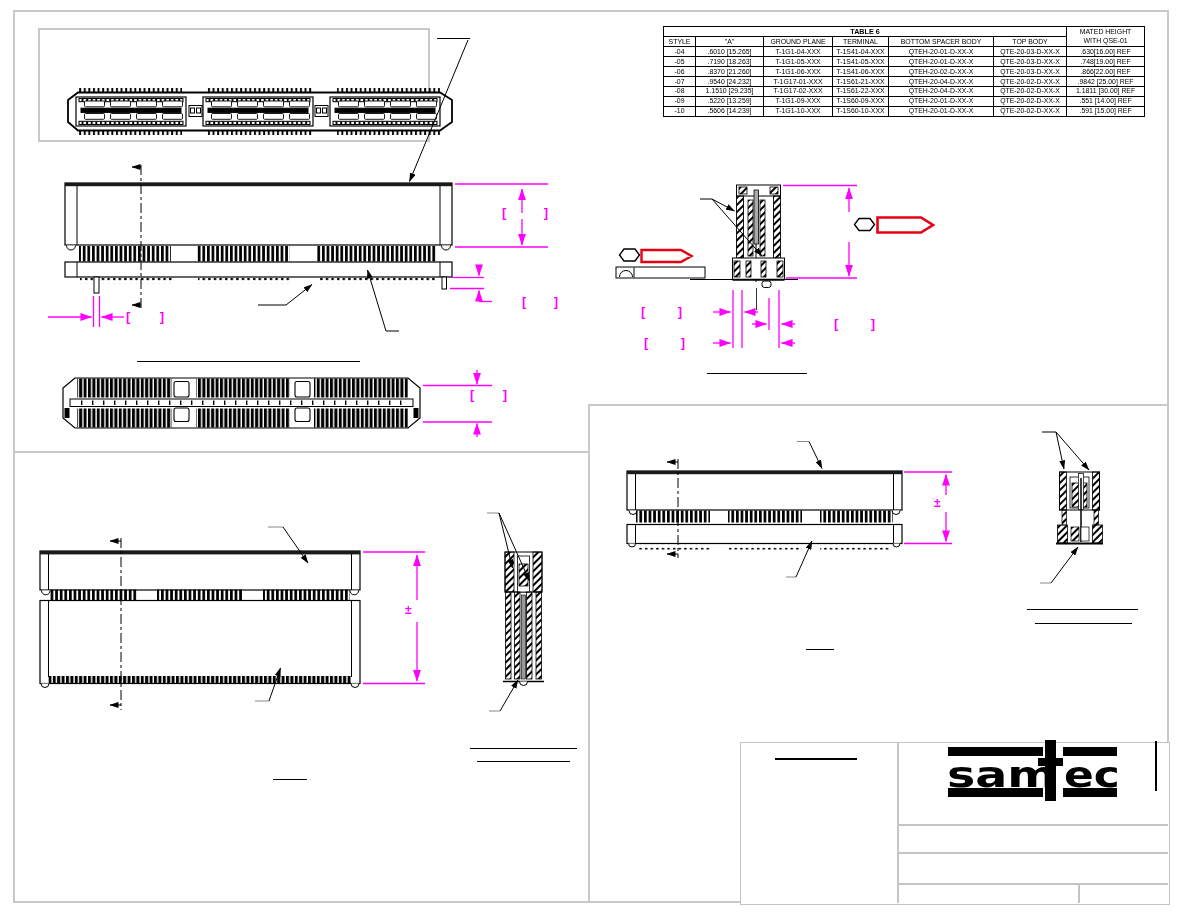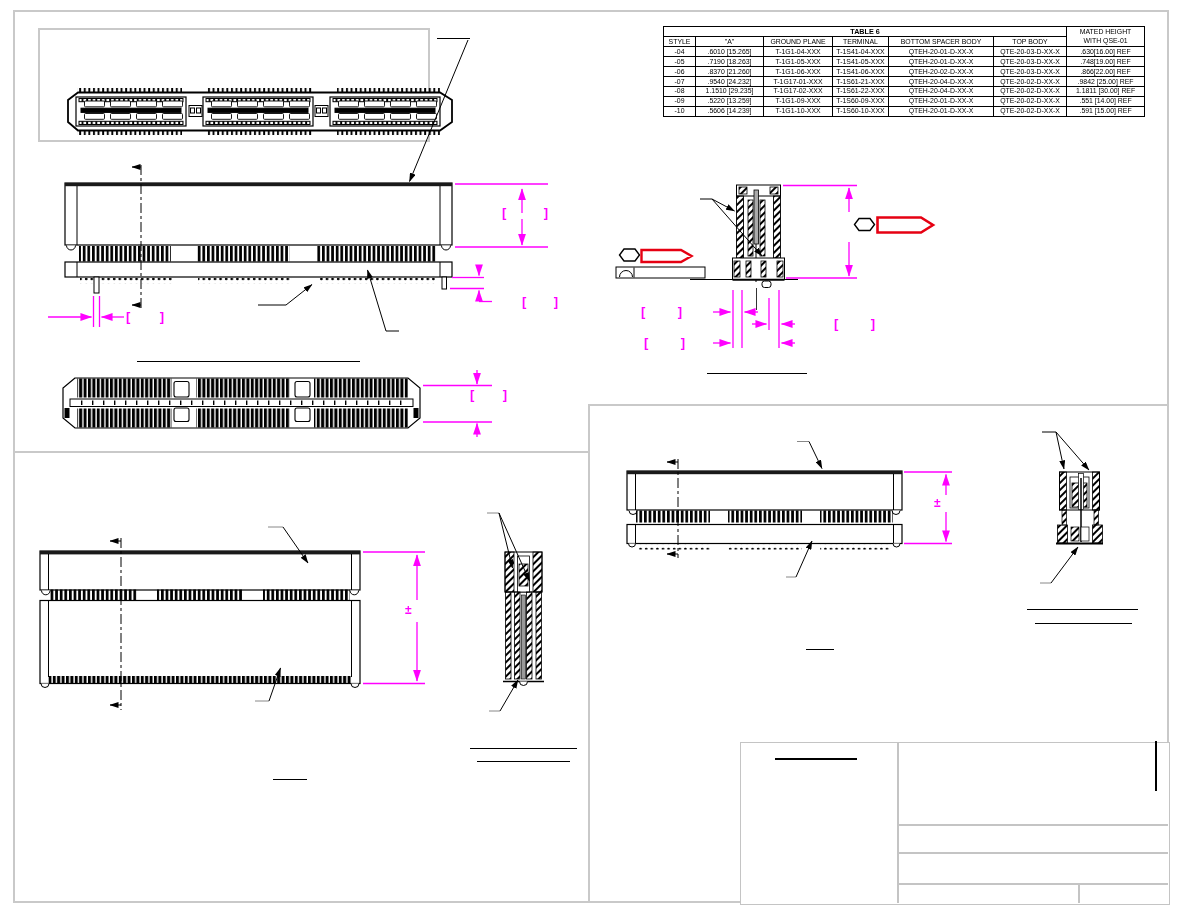--- a/index.html
+++ b/index.html
@@ -466,14 +466,24 @@
 
   <div class="abs" style="left:740px;top:742px;width:428px;height:161px;border:1.5px solid #c4c4c4;background:#fff;"></div>
   <div class="tb-line" style="left:897px;top:742px;width:1.5px;height:161px;"></div>
   <div class="tb-line" style="left:897px;top:824px;width:271px;height:1.5px;"></div>
   <div class="tb-line" style="left:897px;top:852px;width:271px;height:1.5px;"></div>
   <div class="tb-line" style="left:897px;top:883px;width:271px;height:1.5px;"></div>
   <div class="tb-line" style="left:1078px;top:883px;width:1.5px;height:20px;"></div>
   <div class="ul" style="left:775px;top:758px;width:82px;"></div>
   <div class="blk" style="left:1155px;top:741px;width:2px;height:50px;"></div>
 
+  <div class="logo">
+    <div class="bar" style="left:3px;top:8px;width:95px;"></div>
+    <div class="bar" style="left:118px;top:8px;width:54px;"></div>
+    <div class="bar" style="left:3px;top:49px;width:95px;"></div>
+    <div class="bar" style="left:118px;top:49px;width:54px;"></div>
+    <div class="txt" style="left:2px;top:18px;transform:scaleX(1.32);">sam</div>
+    <div class="blk" style="left:100px;top:1px;width:11px;height:61px;"></div>
+    <div class="blk" style="left:93px;top:19px;width:25px;height:8px;"></div>
+    <div class="txt" style="left:119px;top:18px;transform:scaleX(1.22);">ec</div>
+  </div>
 
 </div>
 
 </body></html>

